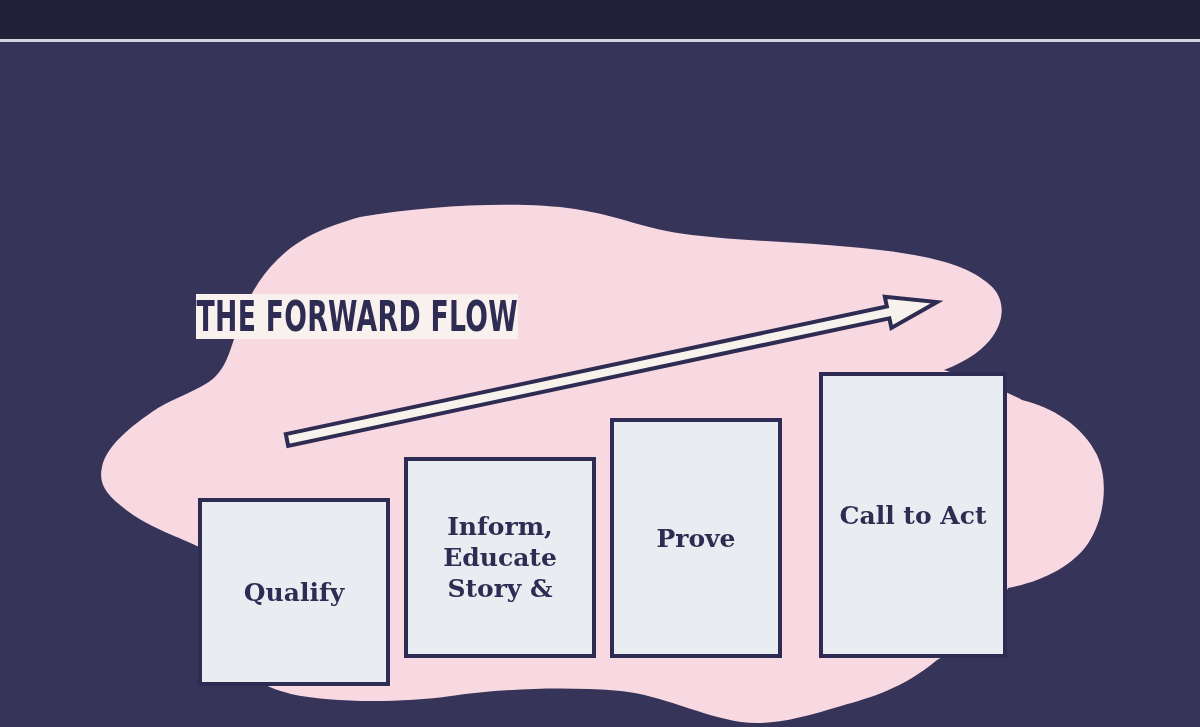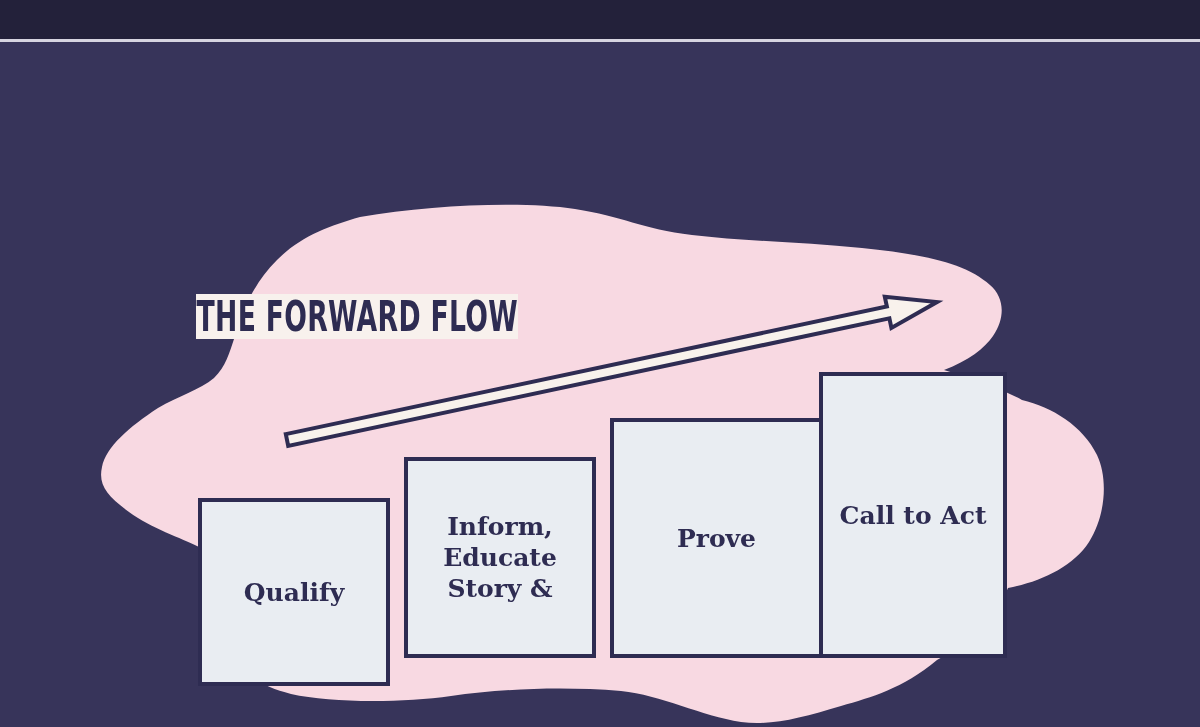--- a/index.html
+++ b/index.html
@@ -28,21 +28,21 @@
     position:absolute;background:#e9edf2;border:4px solid #2e2c52;
     box-sizing:border-box;display:flex;align-items:center;justify-content:center;
   }
   .bar-label{
     font-family:"DejaVu Serif","Liberation Serif",serif;
     font-weight:700;font-size:25px;line-height:31px;color:#2e2c52;
     text-align:center;
   }
   .bar-qualify{left:198px;top:459px;width:192px;height:188px;}
   .bar-inform {left:404px;top:418px;width:192px;height:201px;}
-  .bar-prove  {left:610px;top:379px;width:213px;height:240px;}
+  .bar-prove  {left:610px;top:379px;width:172px;height:240px;}
   .bar-call   {left:819px;top:333px;width:188px;height:286px;}
 </style>
 </head>
 <body>
 
 <div class="stage">
 
   <svg class="art" viewBox="0 0 1200 727" aria-hidden="true">
 
     <path fill="#f8d9e2" d="M 360 178

